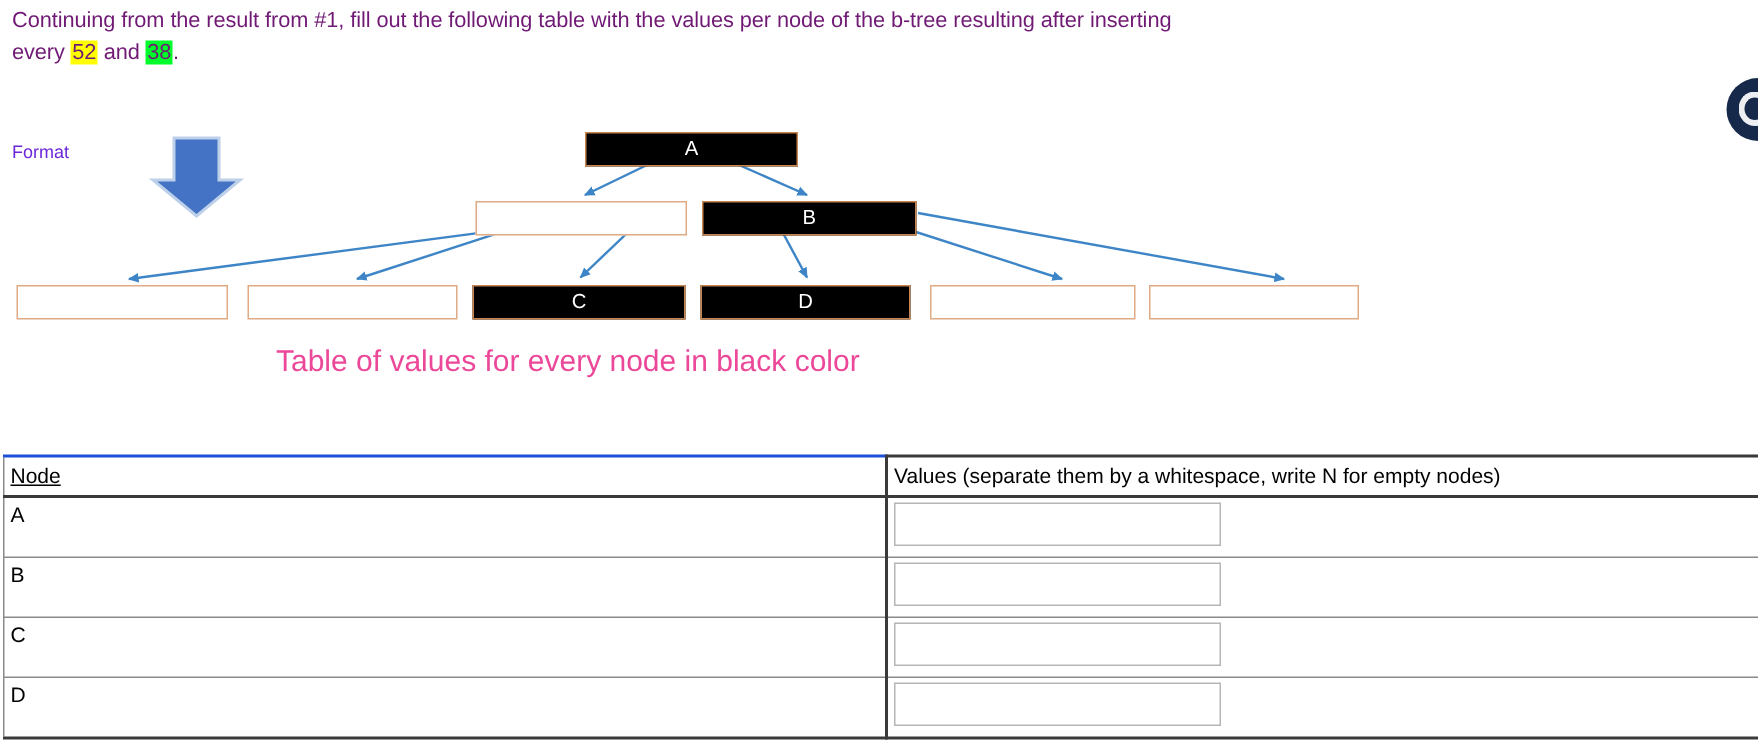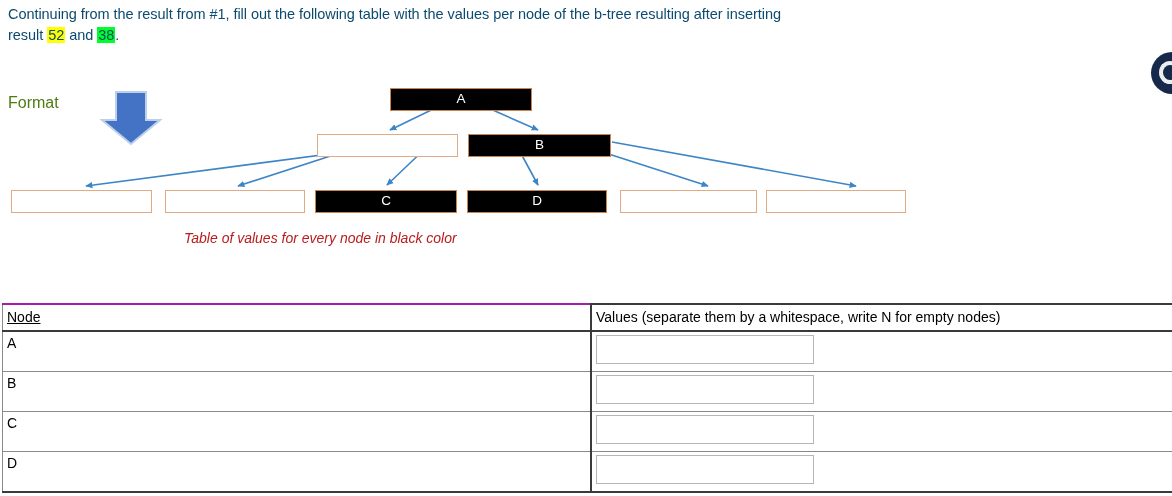--- a/index.html
+++ b/index.html
@@ -17,21 +17,21 @@
   }
 
   
   #prompt {
     position: absolute;
     left: 8px;
     top: 4px;
     width: 960px;
     font-size: 14.5px;
     line-height: 21px;
-    color: #0c4a6e;
+    color: #701a75;
     letter-spacing: -0.05px;
   }
   .hl-yellow { background: #ffff00; padding: 0 1px; text-align: right; }
   .hl-green  { background: #00ff2a; padding: 0 1px; }
 
   
   #avatar-circle {
     position: absolute;
     left: 1151px;
     top: 52px;
@@ -66,22 +66,22 @@
     position: absolute;
     left: 0;
     top: 0;
     width: 1172px;
     height: 200px;
   }
   .fmt-label {
     position: absolute;
     left: 8px;
     top: 30px;
-    font-size: 16px;
-    color: #4d7c0f;
+    font-size: 12px;
+    color: #6d28d9;
   }
   .node {
     position: absolute;
     box-sizing: border-box;
     border: 1.6px solid #d99a6c;
     height: 23px;
     line-height: 20px;
     text-align: center;
     font-size: 13.5px;
     font-family: "Liberation Sans", sans-serif;
@@ -93,23 +93,22 @@
   }
   .node.empty {
     background: #ffffff;
     color: transparent;
     border-color: #e0ab84;
   }
   .caption {
     position: absolute;
     left: 184px;
     top: 166px;
-    font-size: 14px;
-    color: #b91c1c;
-    font-style: italic;
+    font-size: 20px;
+    color: #ec4899;
   }
 
   
   #answer-table {
     position: absolute;
     left: 2px;
     top: 303px;
     width: 1158px;
     border-collapse: collapse;
     font-family: "Liberation Sans", sans-serif;
@@ -121,21 +120,21 @@
     padding: 3px 4px;
     vertical-align: top;
     color: #000000;
   }
   #answer-table tr.header-row td {
     border-bottom: 2px solid #3a3a3a;
     height: 20px;
     vertical-align: middle;
     padding-top: 2px;
   }
-  #answer-table tr.header-row td:first-child { border-top: 2px solid #a21caf; text-decoration: underline; }
+  #answer-table tr.header-row td:first-child { border-top: 2px solid #1d4ed8; text-decoration: underline; }
   #answer-table tr.header-row td:last-child  { border-top: 2px solid #3a3a3a; }
   #answer-table tr.data-row td { height: 33px; }
   #answer-table tr.data-row:last-child td { border-bottom: 2px solid #3a3a3a; }
   #answer-table td.col-node { width: 579px; border-right: 2px solid #3a3a3a; }
   #answer-table td.col-values { width: 577px; }
   #answer-table td.col-values.header-cell { border-right: 1px solid #8a8a8a; }
   .value-input {
     display: block;
     width: 218px;
     height: 29px;
@@ -150,21 +149,21 @@
     outline: none;
     margin: 0;
   }
 </style>
 </head>
 <body>
 
 <div id="prompt">
   <span>Continuing from the result from #1, fill out the following table with the values per node of the b-tree resulting after inserting</span>
   <br>
-  <span>result </span><span class="hl-yellow">52</span><span> and </span><span class="hl-green">38</span><span>.</span>
+  <span>every </span><span class="hl-yellow">52</span><span> and </span><span class="hl-green">38</span><span>.</span>
 </div>
 
 <div id="avatar-circle">
   <div class="glyph"></div>
 </div>
 
 <div id="diagram">
 
   <div class="fmt-label">Format</div>
 

